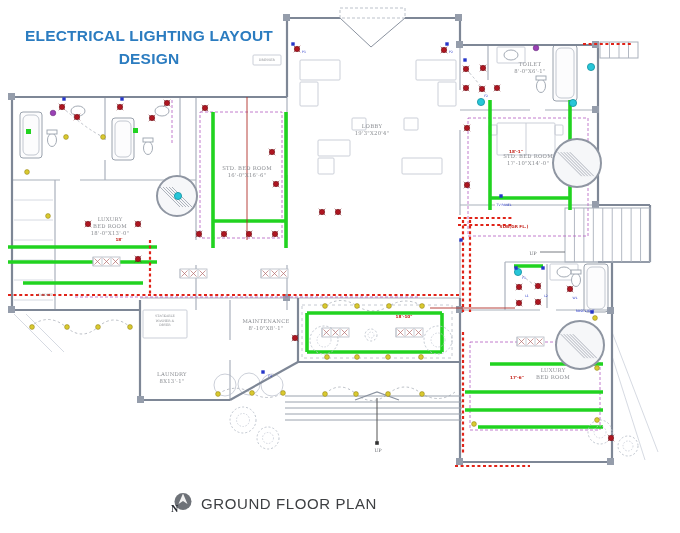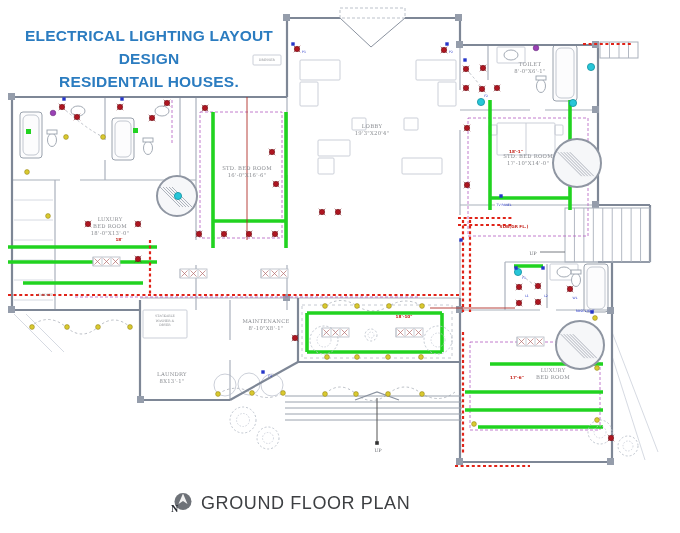--- a/index.html
+++ b/index.html
@@ -2,21 +2,21 @@
 <html><head>
 <meta charset="utf-8">
 <style>
   html,body{margin:0;padding:0;}
   #canvas{position:relative;width:680px;height:533px;background:#ffffff;overflow:hidden;
           font-family:"Liberation Sans",sans-serif;border-radius:31px;}
   #plan-svg{position:absolute;left:0;top:0;}
   #title-block{position:absolute;left:0;top:24px;width:298px;text-align:center;
     font-size:15.5px;font-weight:600;letter-spacing:.2px;line-height:23px;color:#2b7cc0;}
   #footer{position:absolute;left:170px;top:491px;display:flex;align-items:center;gap:7px;}
-  #footer .fp-label{font-size:18px;color:#3d3f42;letter-spacing:.6px;font-weight:400;}
+  #footer .fp-label{font-size:15px;color:#3d3f42;letter-spacing:.6px;font-weight:400;}
   .roomlbl{font-family:"DejaVu Serif",serif;fill:#85888d;letter-spacing:.25px;}
   .smalllbl{font-family:"DejaVu Serif",serif;fill:#8d9095;}
   .redlbl{font-family:"DejaVu Sans",sans-serif;fill:#c62820;font-weight:bold;}
   .bluelbl{font-family:"DejaVu Sans",sans-serif;fill:#2636c9;}
   .graylbl{font-family:"DejaVu Serif",serif;fill:#5d6066;}
 </style>
 </head>
 <body>
 
 <div id="canvas">
@@ -540,21 +540,20 @@
       <text x="546" y="297" font-size="3.1" text-anchor="middle" class="bluelbl">L2</text>
       <text x="575" y="299" font-size="3.1" text-anchor="middle" class="bluelbl">WL</text>
       <text x="486" y="97" font-size="3.1" text-anchor="middle" class="bluelbl">F2</text>
       <text x="270" y="377" font-size="3.1" text-anchor="middle" class="bluelbl">F4</text>
       <text x="533" y="255" font-size="4.6" text-anchor="middle" class="graylbl">UP</text>
       <text x="378" y="452" font-size="4.6" text-anchor="middle" class="graylbl">UP</text>
     </svg>
 
   <div id="title-block">
     <div>ELECTRICAL LIGHTING LAYOUT DESIGN</div>
-    <div>RESIDENTAIL HOUSES.</div>
   </div>
 
   <div id="footer">
     <svg width="24" height="24" viewBox="0 0 24 24">
       <circle cx="13" cy="10.5" r="8.5" fill="#6e7278"></circle>
       <polygon points="13,2.5 17.5,13 13,10 8.5,13" fill="#f2f2f2"></polygon>
       <text x="1" y="21" font-size="10" font-weight="bold" fill="#23272e" font-family="Liberation Serif,serif">N</text>
     </svg>
     <span class="fp-label">GROUND FLOOR PLAN</span>
   </div>

